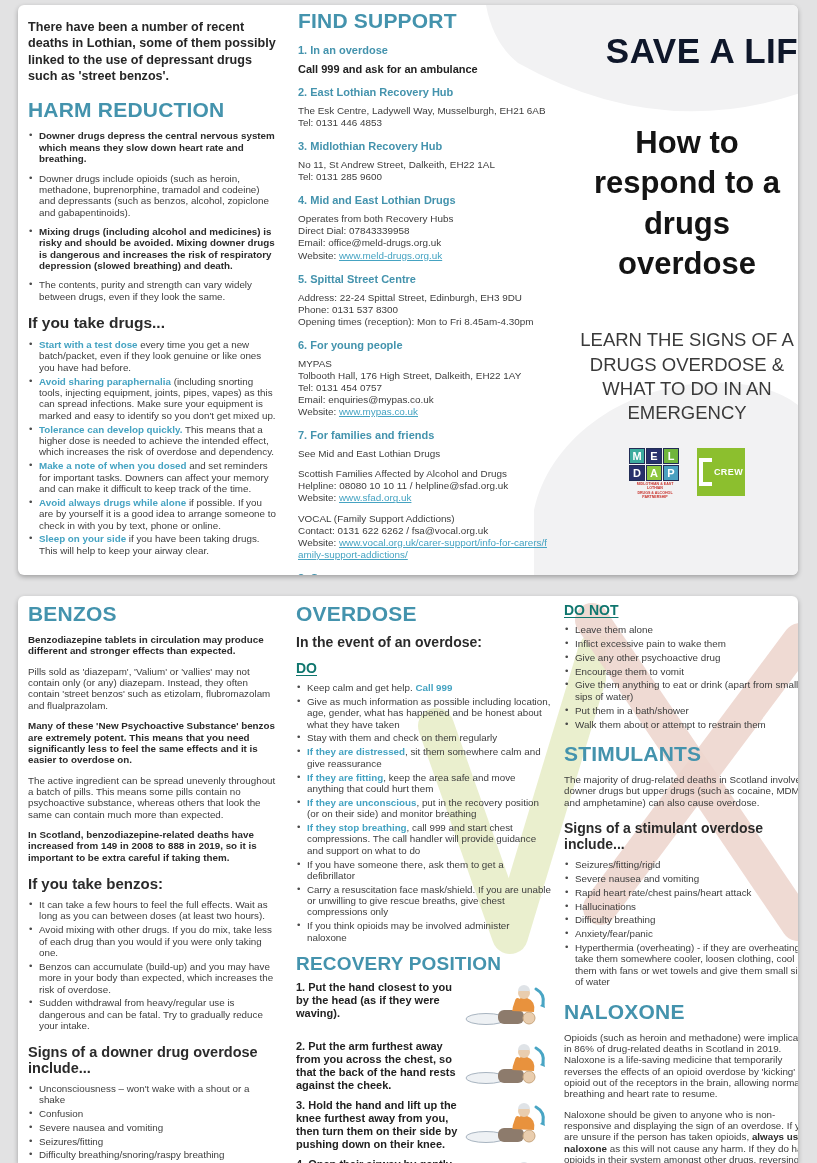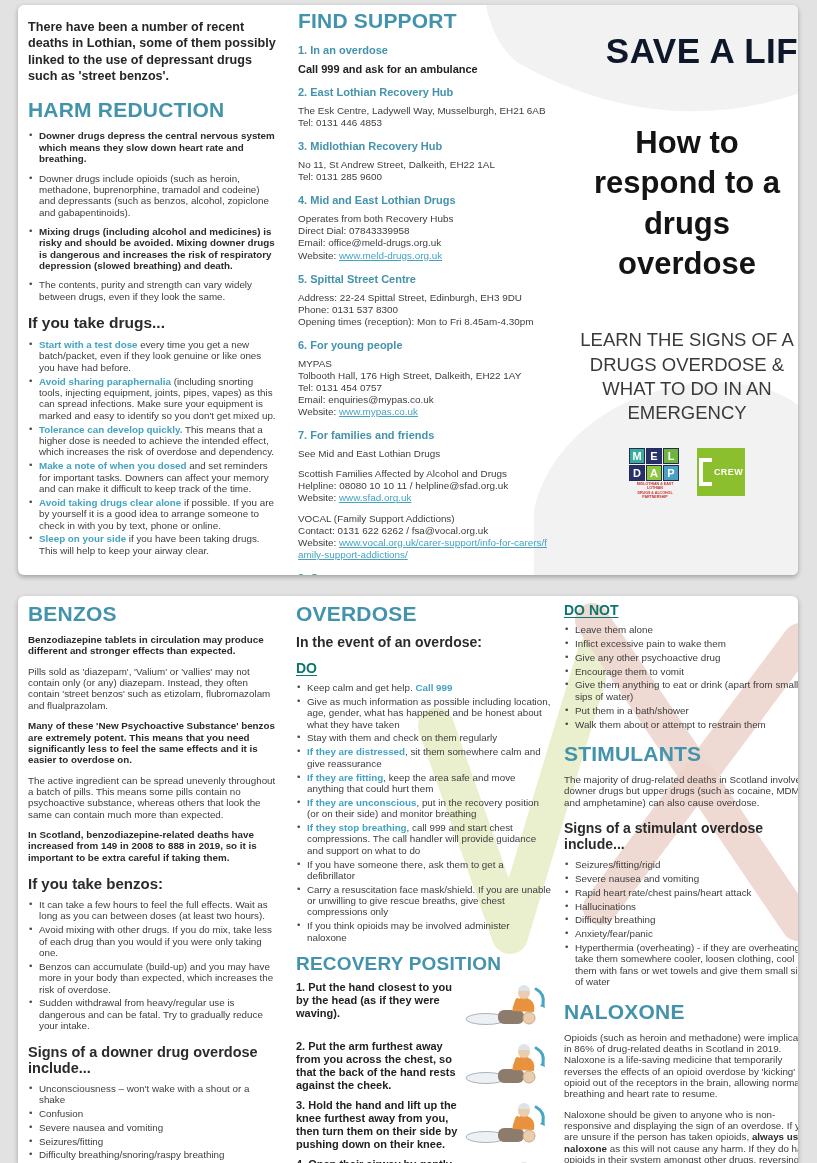--- a/index.html
+++ b/index.html
@@ -64,21 +64,21 @@
       <li><span class="pb">Mixing drugs (including alcohol and medicines) is risky and should be avoided. Mixing downer drugs is dangerous and increases the risk of respiratory depression (slowed breathing) and death.</span></li>
       <li><span>The contents, purity and strength can vary widely between drugs, even if they look the same.</span></li>
     </ul>
     <div class="h2" style="font-size:15.5px;">If you take drugs...</div>
     <ul class="body">
 
     <li><span class="teal">Start with a test dose</span><span> every time you get a new batch/packet, even if they look genuine or like ones you have had before.</span></li>
         <li><span class="teal">Avoid sharing paraphernalia</span><span> (including snorting tools, injecting equipment, joints, pipes, vapes) as this can spread infections. Make sure your equipment is marked and easy to identify so you don't get mixed up.</span></li>
         <li><span class="teal">Tolerance can develop quickly.</span><span> This means that a higher dose is needed to achieve the intended effect, which increases the risk of overdose and dependency.</span></li>
         <li><span class="teal">Make a note of when you dosed</span><span> and set reminders for important tasks. Downers can affect your memory and can make it difficult to keep track of the time.</span></li>
-        <li><span class="teal">Avoid taking drugs clear alone</span><span> if possible. If you are by yourself it is a good idea to arrange someone to check in with you by text, phone or online.</span></li>
+        <li><span class="teal">Avoid always drugs while alone</span><span> if possible. If you are by yourself it is a good idea to arrange someone to check in with you by text, phone or online.</span></li>
         <li><span class="teal">Sleep on your side</span><span> if you have been taking drugs. This will help to keep your airway clear.</span></li>
       </ul>
   </div>
 
   <div class="col" style="left:280px;top:4px;width:250px;">
     <div class="h1">FIND SUPPORT</div>
     <div class="sup-t">1. In an overdose</div>
     <div class="callout">Call 999 and ask for an ambulance</div>
     <div class="sup-t">2. East Lothian Recovery Hub</div>
     <div class="sup-b">

